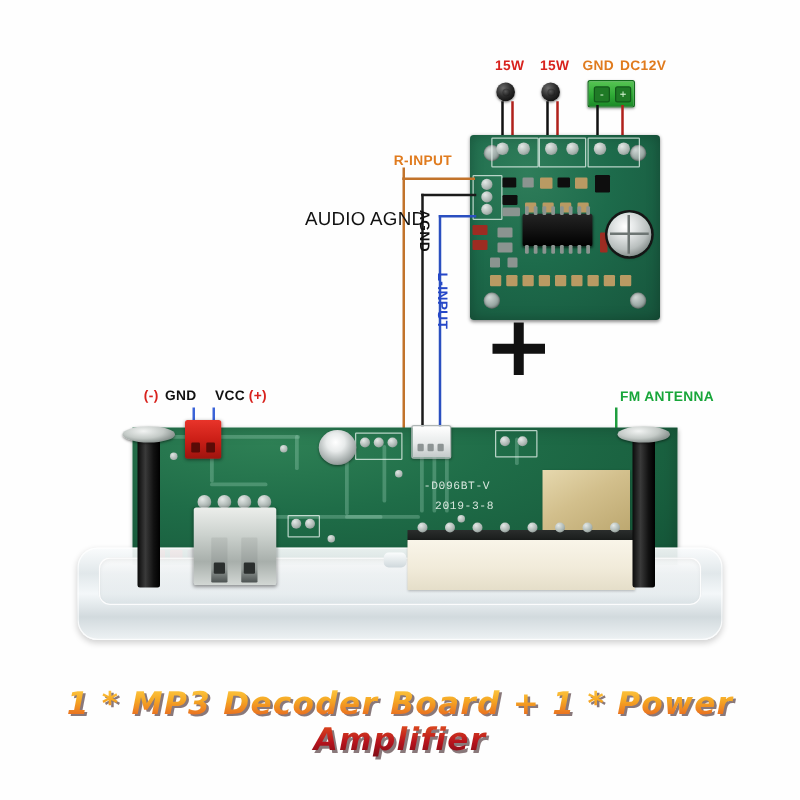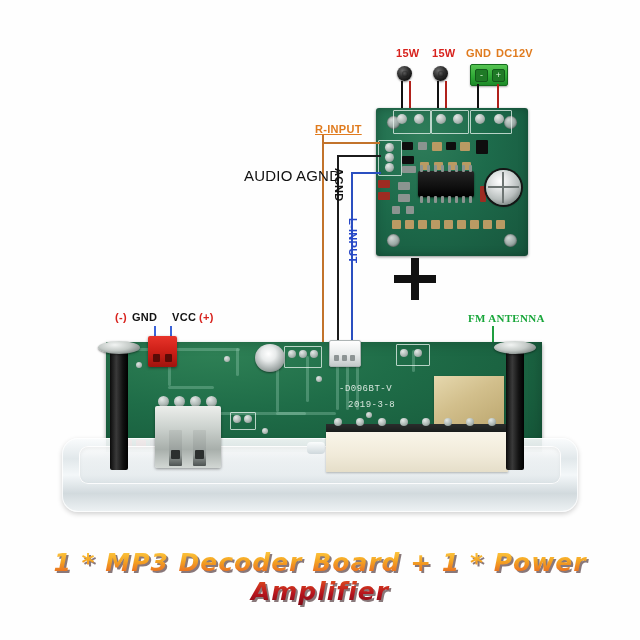--- a/index.html
+++ b/index.html
@@ -424,33 +424,33 @@
   <div class="wire w-orange" style="left:322px; top:134px; width:2px; height:10px;"></div>
   <div class="wire w-orange" style="left:322px; top:142px; width:58px; height:2px;"></div>
   <div class="wire w-orange" style="left:322px; top:142px; width:2px; height:208px;"></div>
 
   <div class="wire w-black" style="left:337px; top:155px; width:44px; height:2px;"></div>
   <div class="wire w-black" style="left:337px; top:155px; width:2px; height:195px;"></div>
 
   <div class="wire w-blue" style="left:351px; top:172px; width:30px; height:2px;"></div>
   <div class="wire w-blue" style="left:351px; top:172px; width:2px; height:178px;"></div>
 
-  <div class="lbl lbl-orange" style="left:315px; top:124px;text-decoration:underline;">R-INPUT</div>
+  <div class="lbl lbl-orange" style="left:315px; top:124px;">R-INPUT</div>
   <div class="lbl lbl-audio" style="left:244px; top:168px;">AUDIO AGND</div>
   <div class="lbl lbl-black rot90" style="left:344px; top:168px;">AGND</div>
   <div class="lbl lbl-blue rot90" style="left:358px; top:218px;">L-INPUT</div>
 
   <div class="lbl lbl-red" style="left:115px; top:312px;">(-)</div>
   <div class="lbl lbl-black" style="left:132px; top:312px;">GND</div>
   <div class="lbl lbl-black" style="left:172px; top:312px;">VCC</div>
   <div class="lbl lbl-red" style="left:199px; top:312px;">(+)</div>
   <div class="wire w-bluelt" style="left:154px; top:326px; width:2px; height:18px;"></div>
   <div class="wire w-bluelt" style="left:170px; top:326px; width:2px; height:18px;"></div>
 
-  <div class="lbl lbl-green" style="left:468px; top:313px;font-family:Liberation Serif, serif;">FM ANTENNA</div>
+  <div class="lbl lbl-green" style="left:496px; top:313px;">FM ANTENNA</div>
   <div class="wire w-green" style="left:492px; top:326px; width:2px; height:24px;"></div>
 
   <div id="mp3-case">
 
     <div id="pcb-main">
       <div class="trace" style="left:14px; top:6px; width:120px; height:3px;"></div>
       <div class="trace" style="left:130px; top:6px; width:3px; height:28px;"></div>
       <div class="trace" style="left:62px; top:10px; width:3px; height:34px;"></div>
       <div class="trace" style="left:62px; top:44px; width:46px; height:3px;"></div>
       <div class="trace" style="left:170px; top:10px; width:3px; height:60px;"></div>

